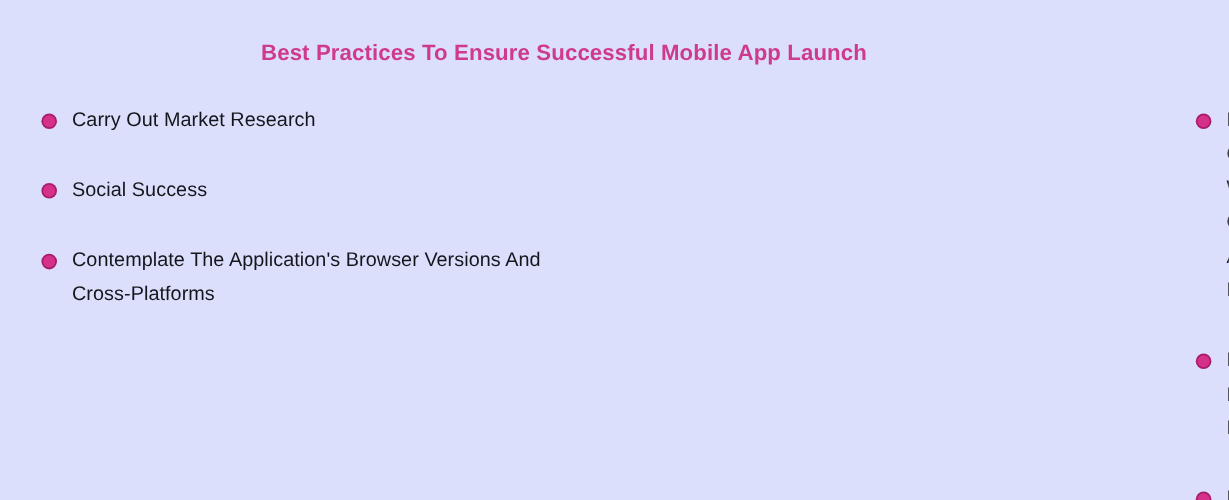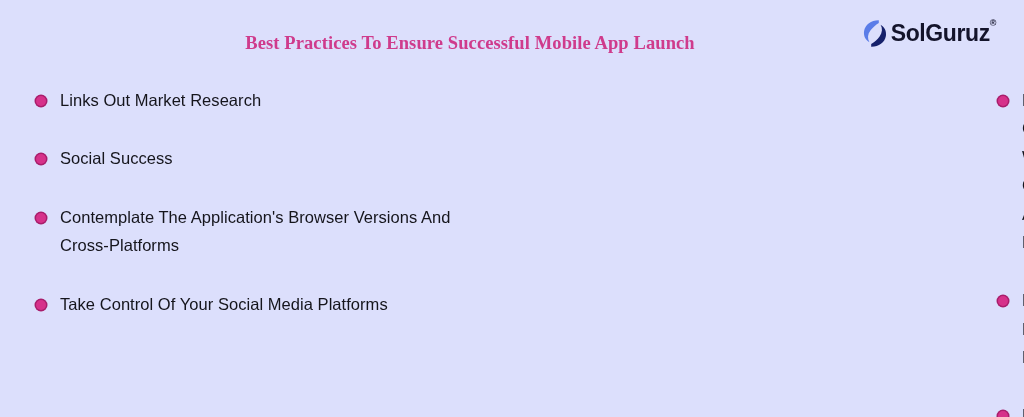--- a/index.html
+++ b/index.html
@@ -60,21 +60,21 @@
     left: 0px;
   }
 
   
   .title {
     position: absolute;
     top: 32px;
     left: 0;
     width: 940px;
     text-align: center;
-    font-family: Liberation Serif, serif;
+    font-family: Liberation Sans, sans-serif;
     font-size: 18.5px;
     font-weight: bold;
     color: #cf3b8c;
     letter-spacing: 0.1px;
     line-height: 1.25;
   }
 
   
   .columns {
     position: absolute;
@@ -116,38 +116,30 @@
     border-radius: 50%;
     background: #d6318a;
     box-shadow: 0 0 0 1.5px #a81d6b;
   }
 </style>
 </head>
 <body>
 
 <div class="infographic">
 
-  <div class="logo">
-    <svg class="logo-mark" viewBox="0 0 26 29" aria-hidden="true">
-      <path d="M16.8 1.2 C9.5 1.0 3.2 5.4 2.1 12.0 C1.3 17.0 3.6 21.0 7.4 23.2 C5.3 19.6 5.6 15.3 8.4 11.6 C10.6 8.6 13.6 6.0 16.8 4.0 Z" fill="#5b7de8"></path>
-      <path d="M9.2 27.8 C16.5 28.0 22.8 23.6 23.9 17.0 C24.7 12.0 22.4 8.0 18.6 5.8 C20.7 9.4 20.4 13.7 17.6 17.4 C15.4 20.4 12.4 23.0 9.2 25.0 Z" fill="#16216b"></path>
-    </svg>
-    <div class="logo-text"><span>SolGuruz</span><span class="logo-reg">®</span></div>
-  </div>
 
   <h1 class="title">Best Practices To Ensure Successful Mobile App Launch</h1>
 
   <div class="columns">
 
     <div class="col col-left">
       <ul class="bullet-list">
-        <li class="bullet-item">Links Out Market Research</li>
+        <li class="bullet-item">Carry Out Market Research</li>
         <li class="bullet-item">Social Success</li>
         <li class="bullet-item">Contemplate The Application's Browser Versions And Cross-Platforms</li>
-        <li class="bullet-item">Take Control Of Your Social Media Platforms</li>
       </ul>
     </div>
 
     <div class="col col-right">
       <ul class="bullet-list">
         <li class="bullet-item">Make Contact With Other Application Developers</li>
         <li class="bullet-item">Embed Download Links</li>
         <li class="bullet-item">Keep An Eye On The Comments And Support Reviews</li>
 
       </ul>

